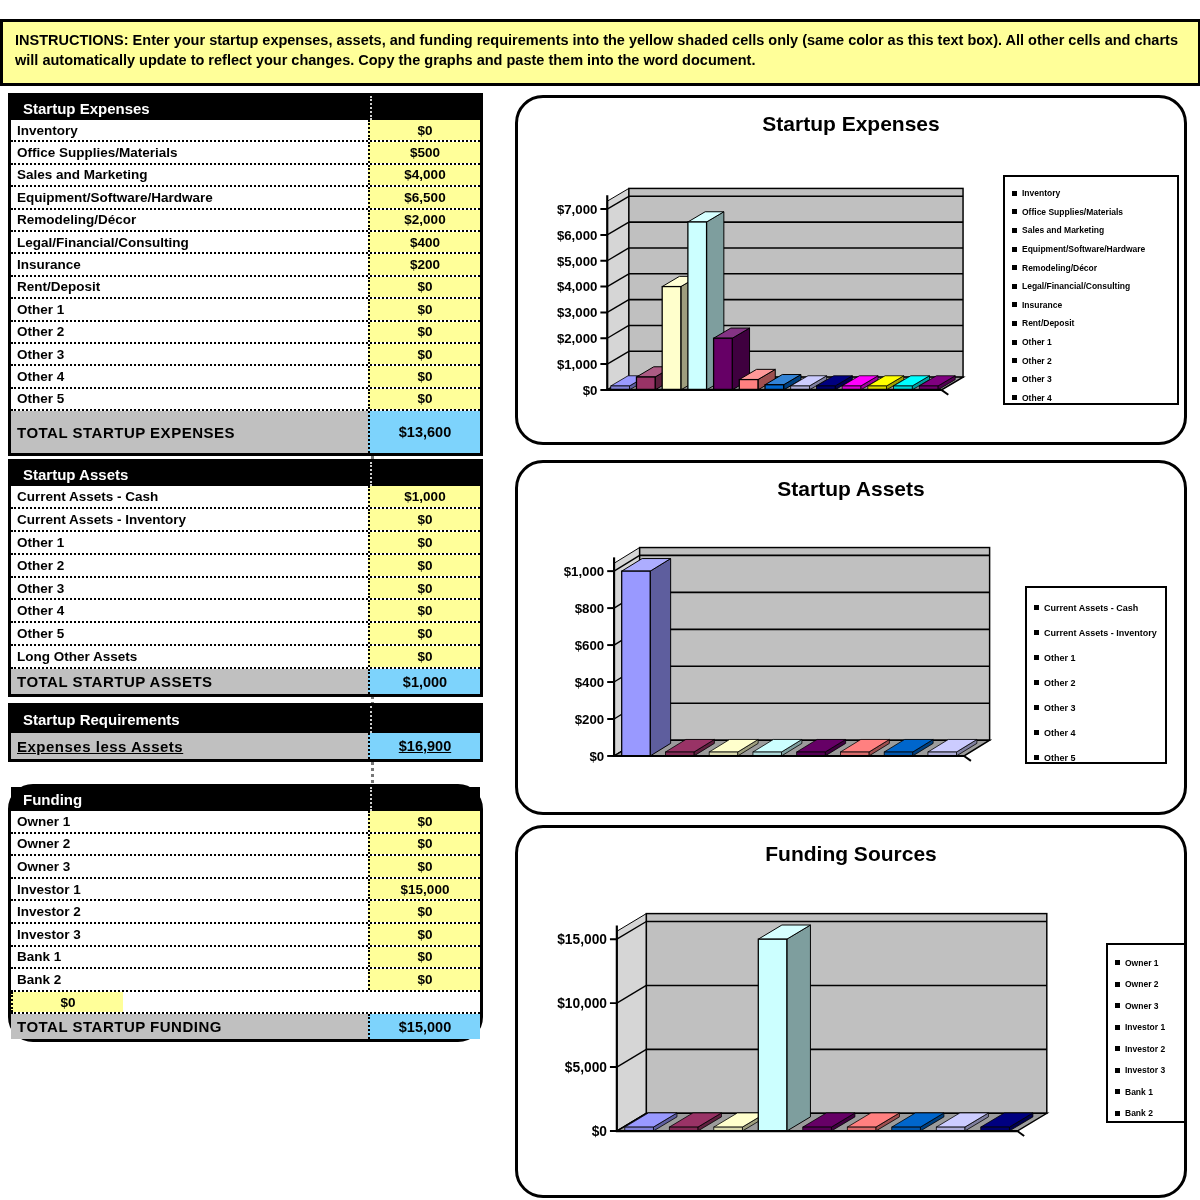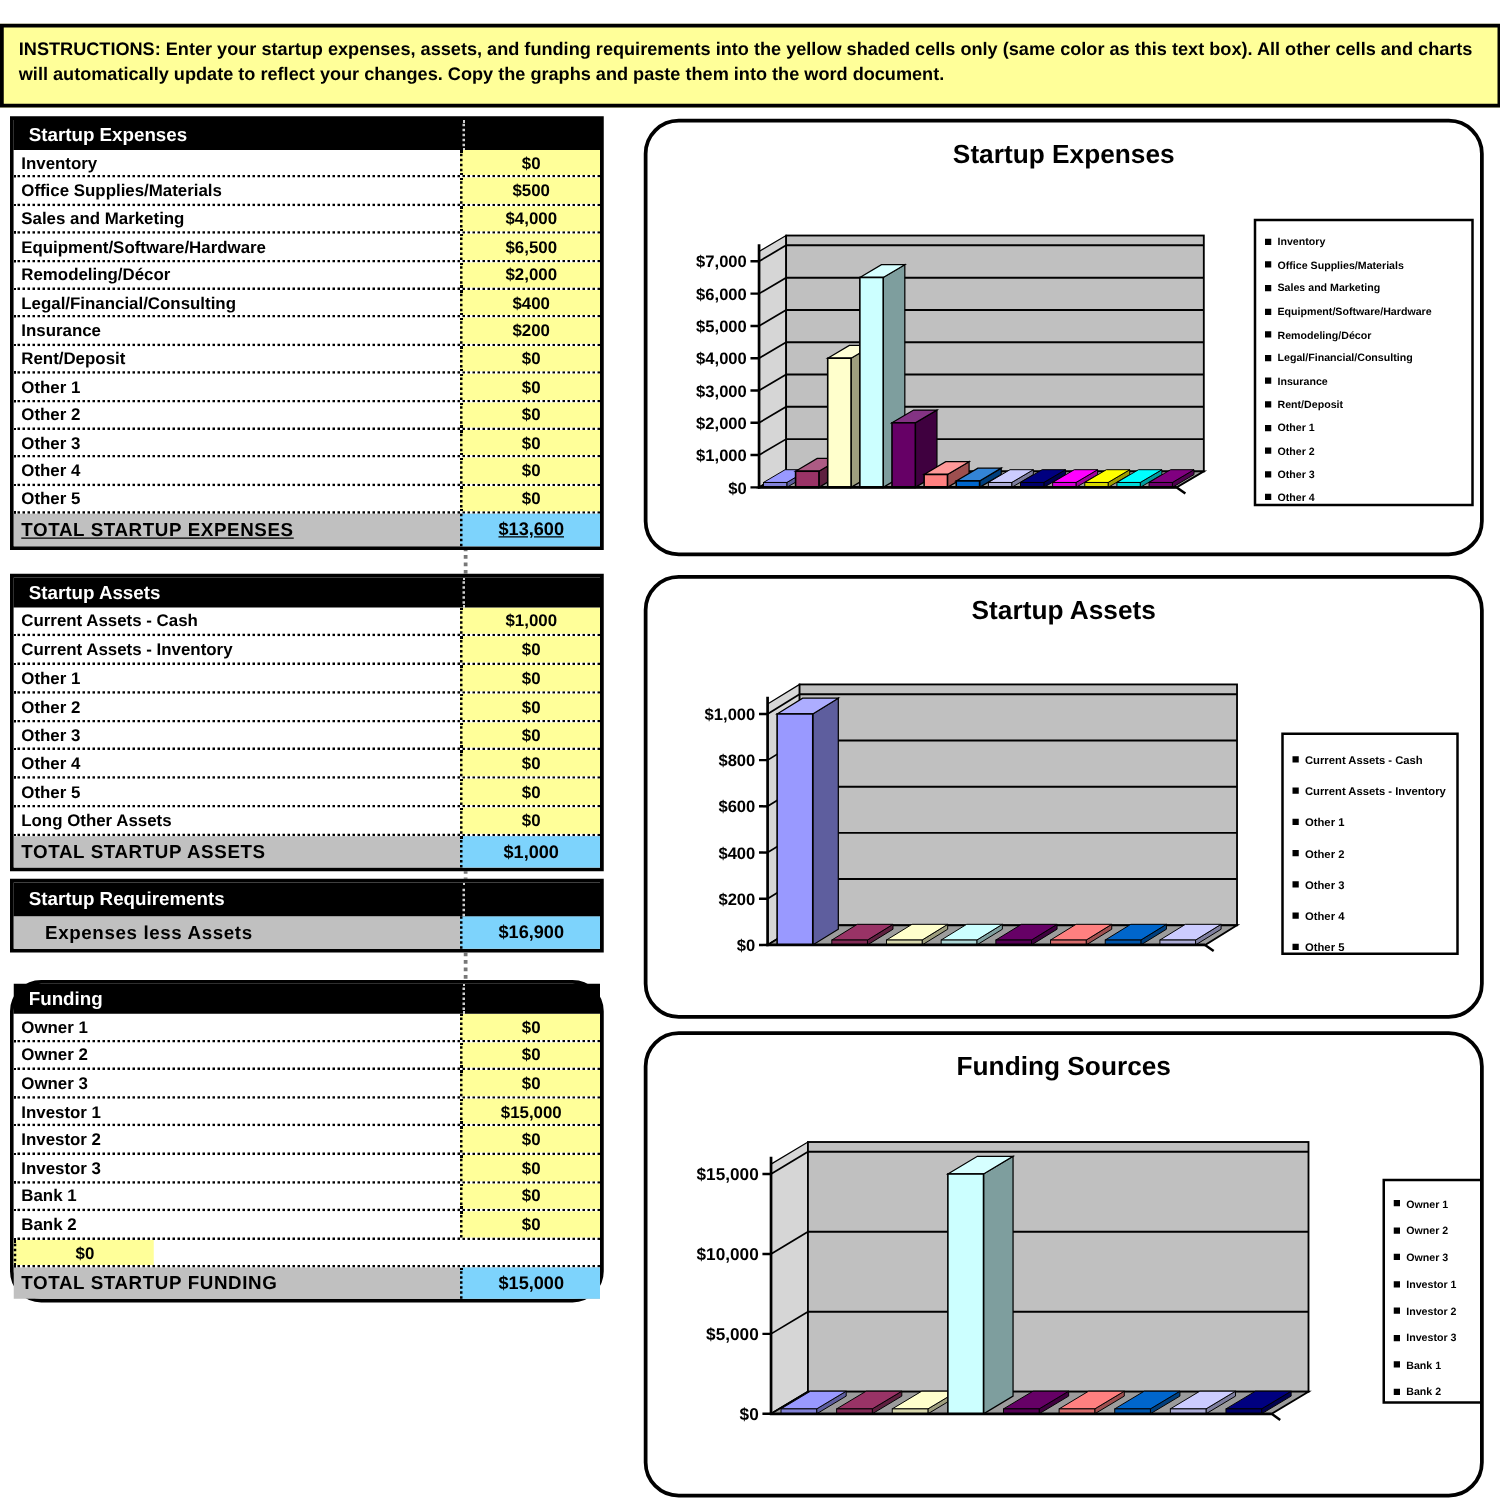--- a/index.html
+++ b/index.html
@@ -16,23 +16,23 @@
     display:flex;align-items:center;padding-left:12px;height:24px;}
   .tbl-header .hsep{position:absolute;left:359px;top:0;height:100%;border-left:2px dotted #cfcfcf;}
   .trow{display:flex;border-bottom:2px dotted #000;box-sizing:border-box;background:#fff;}
   .trow:last-child{border-bottom:none;}
   .trow .lbl{flex:1;display:flex;align-items:center;padding-left:6px;font-weight:bold;font-size:13.5px;}
   .trow .val{width:110px;display:flex;align-items:center;justify-content:center;
     border-left:2px dotted #000;font-weight:bold;font-size:13.5px;background:#FFFF99;}
   .trow.total, .trow.summary{background:#C0C0C0;}
   .trow.total .lbl,.trow.summary .lbl{font-size:15px;letter-spacing:.5px;}
   .trow.total .val,.trow.summary .val{background:#7dd3fc;font-size:14.5px;}
-  .t1 .trow{height:22.4px;} .t1 .trow.total{height:26px;text-decoration:underline;}
+  .t1 .trow{height:22.4px;} .t1 .trow.total{height:42px;}
   .t2 .trow{height:22.9px;} .t2 .trow.total{height:25px;}
-  .t3 .tbl-header{height:27px;} .t3 .trow{height:26px;padding-left:19px;}
+  .t3 .tbl-header{height:27px;} .t3 .trow{height:26px;}
   .t4 .trow{height:22.6px;} .t4 .trow.total{height:25px;}
   
   .chartbox{position:absolute;left:515px;width:672px;background:#fff;border:3px solid #000;
     border-radius:28px;box-sizing:border-box;overflow:hidden;}
   .cb1{top:95px;height:350px;}
   .cb2{top:460px;height:355px;}
   .cb3{top:825px;height:373px;}
   .chart-title{position:absolute;top:14px;left:0;width:100%;text-align:center;
     font-weight:bold;font-size:21px;}
   .plot{position:absolute;left:0;top:0;width:100%;height:100%;}
@@ -147,21 +147,21 @@
           <div class="lbl">Long Other Assets</div>
           <div class="val">$0</div>
         </div>
         <div class="trow total">
           <div class="lbl">TOTAL STARTUP ASSETS</div>
           <div class="val">$1,000</div>
         </div>
       </div>
   </section>
 
-  <section class="tbl t3" style="top:703px;">
+  <section class="tbl t3" style="top:703px;text-decoration:underline;">
     <div class="tbl-header">Startup Requirements<span class="hsep"></span></div>
     <div class="tbl-rows">
         <div class="trow summary">
           <div class="lbl">Expenses less Assets</div>
           <div class="val">$16,900</div>
         </div>
       </div>
   </section>
 
   <section class="tbl t4" style="top:784px;border-radius:25px;">

